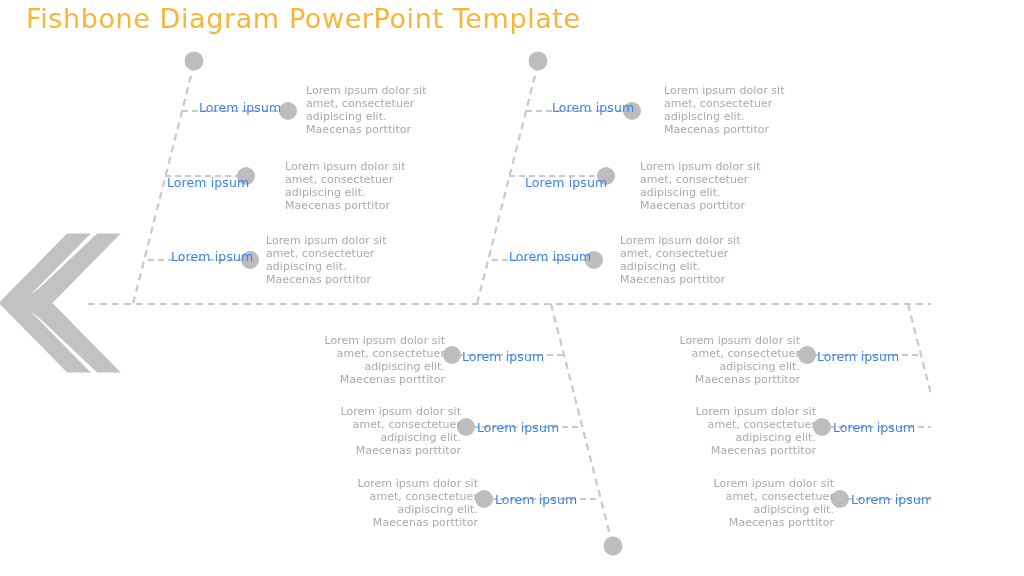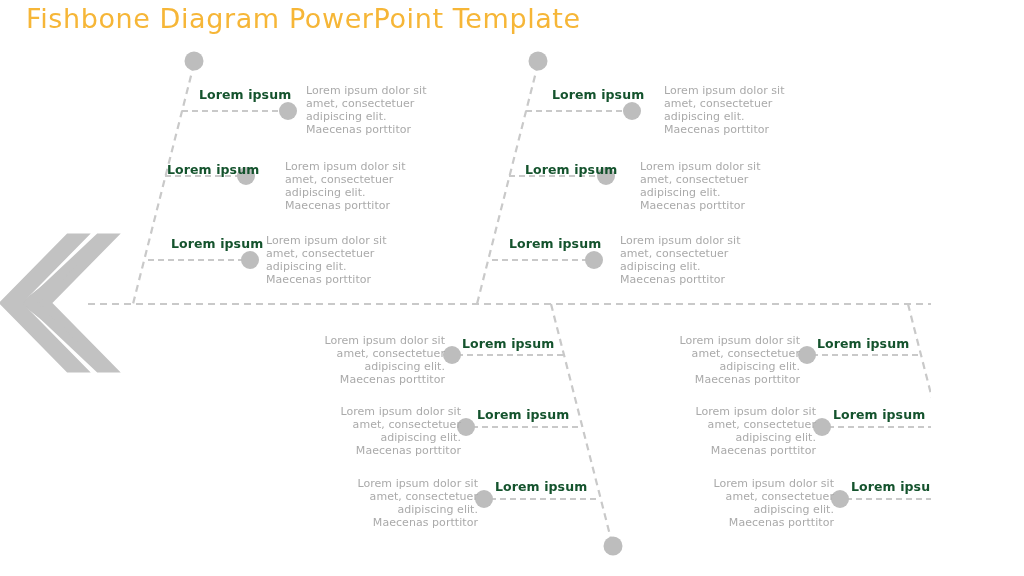--- a/index.html
+++ b/index.html
@@ -28,24 +28,25 @@
   svg#fish {
     position: absolute;
     left: 0;
     top: 0;
     width: 1024px;
     height: 576px;
   }
   .branch-label {
     position: absolute;
     font-size: 12.5px;
-    font-weight: bold;
-    color: #14532d;
+    font-weight: normal;
+    color: #3b82f6;
     white-space: nowrap;
     letter-spacing: 0.1px;
+    margin-top: 13px;
   }
   .branch-body {
     position: absolute;
     font-size: 11px;
     color: #aaaaaa;
     line-height: 13px;
     width: 132px;
     letter-spacing: 0.05px;
   }
   .body-left  { text-align: left; }

